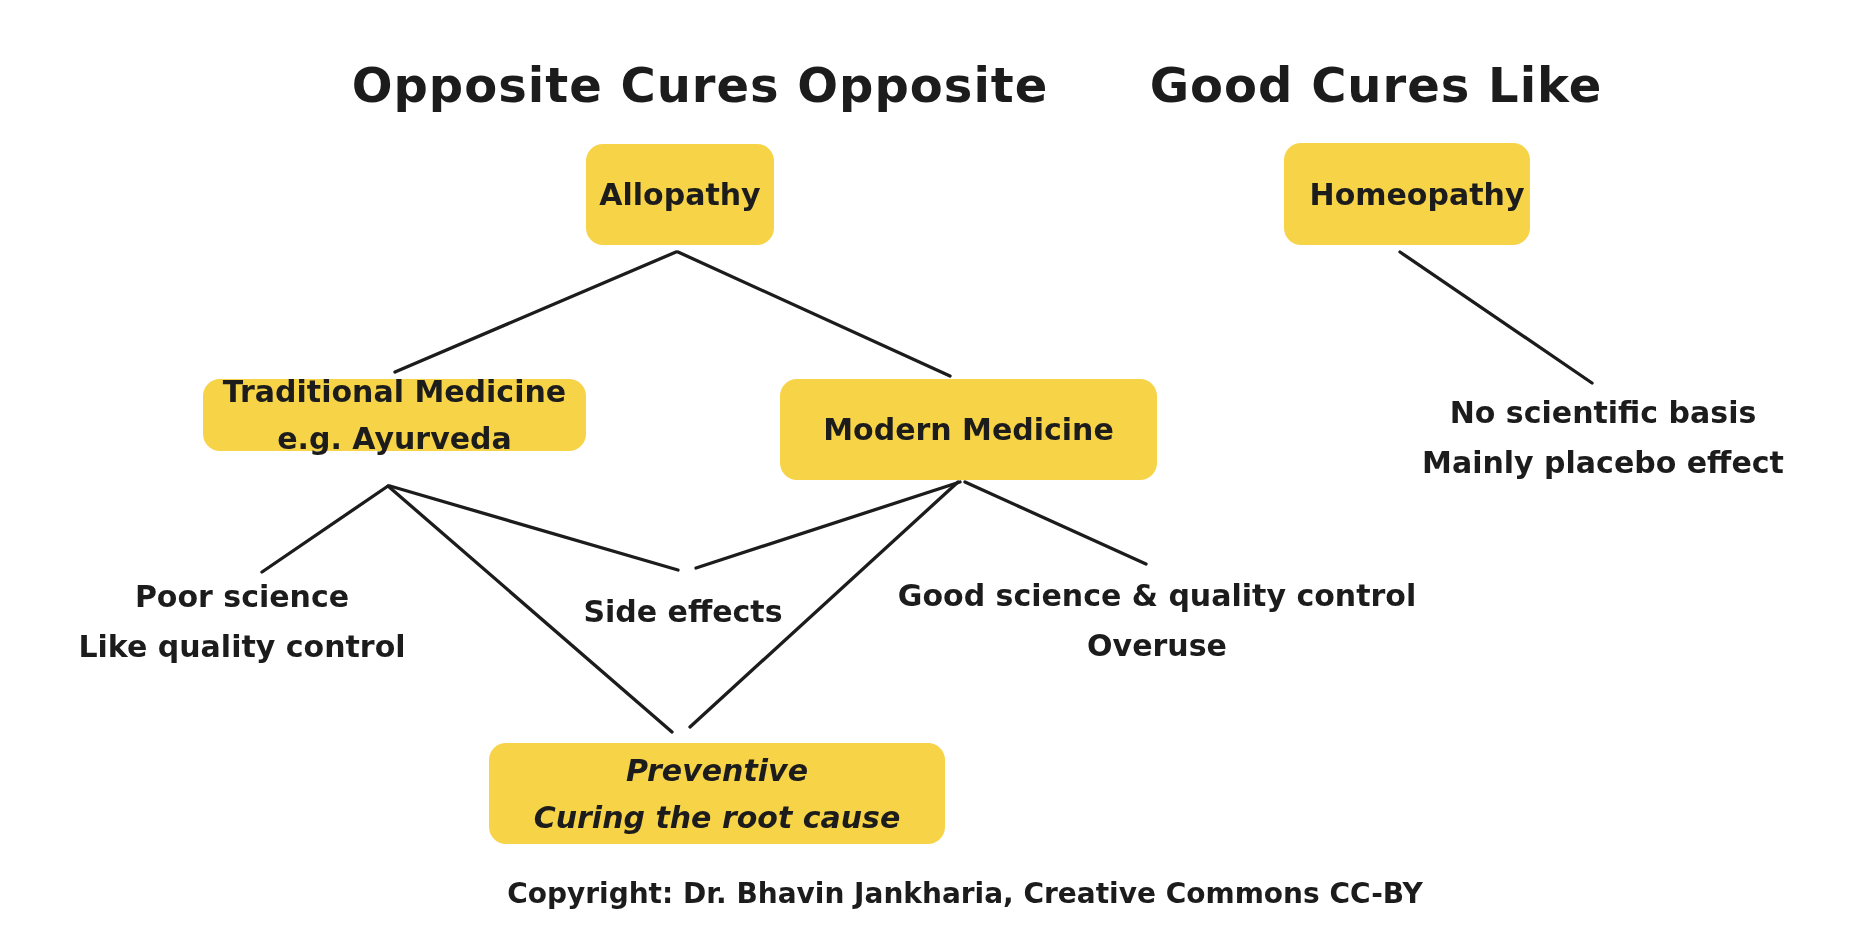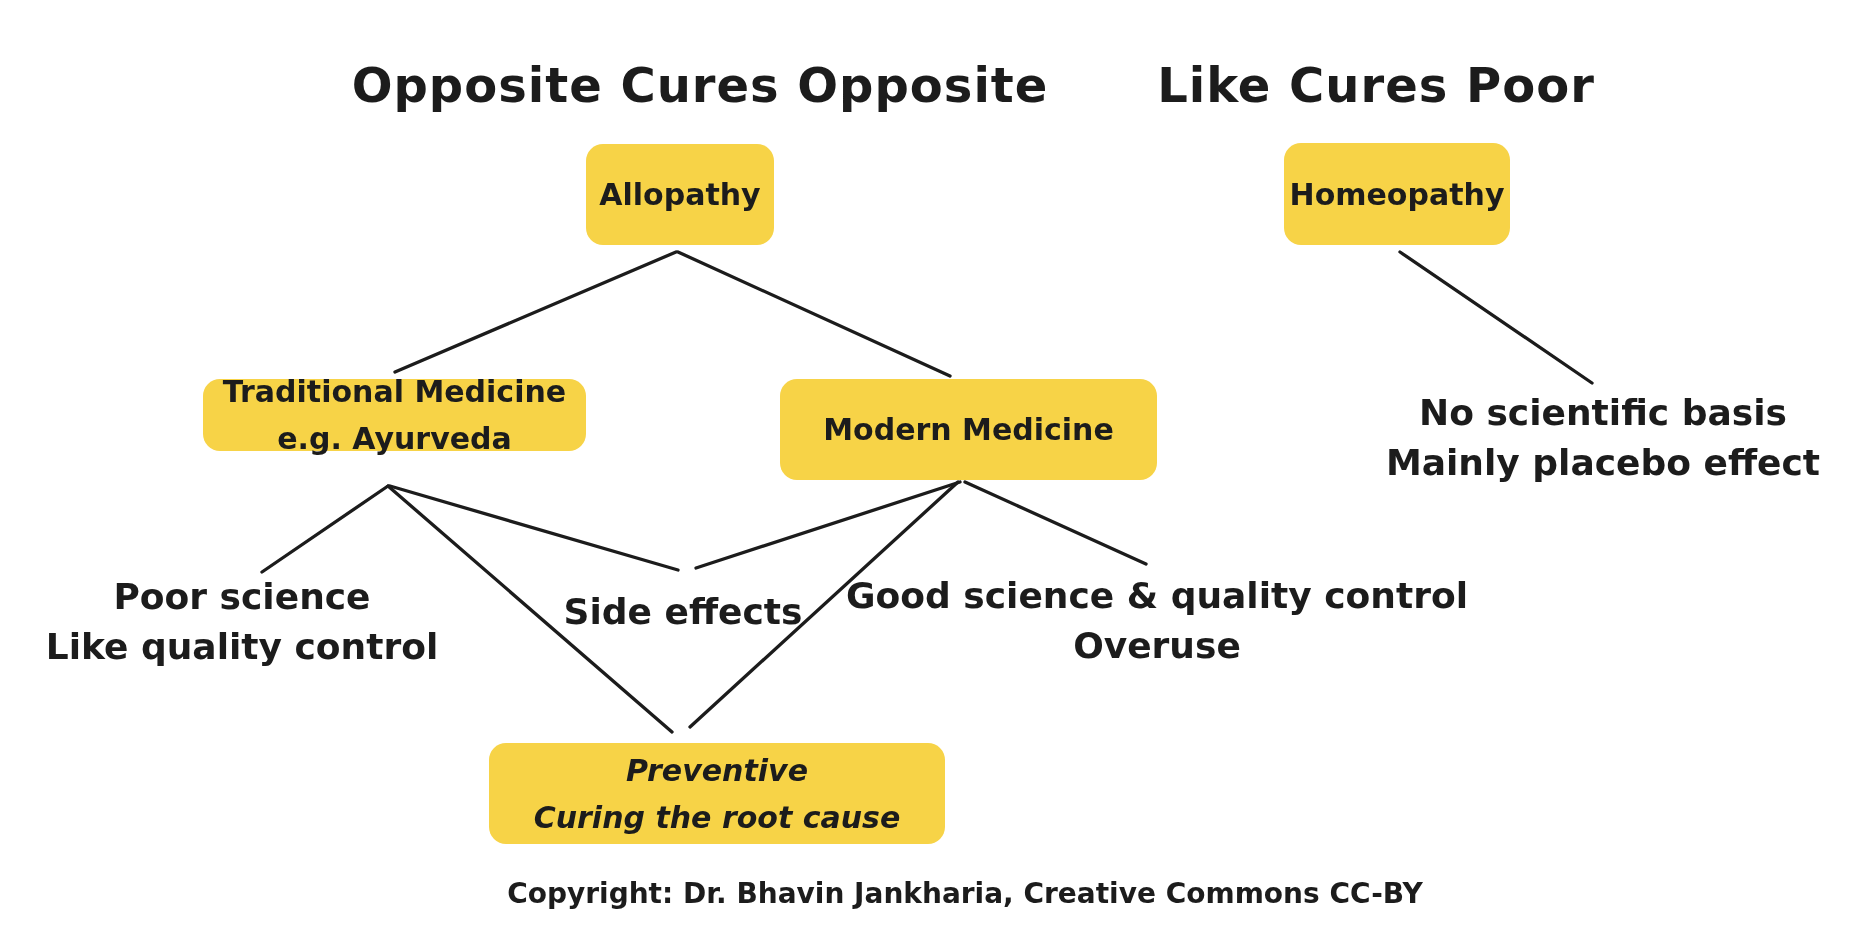--- a/index.html
+++ b/index.html
@@ -31,36 +31,36 @@
     border-radius:17px;
     display:flex;flex-direction:column;align-items:center;justify-content:center;
     text-align:center;
     font-size:30px;font-weight:700;
     line-height:47px;
     white-space:nowrap;
   }
   .annotation{
     position:absolute;transform:translate(-50%,-50%);
     text-align:center;
-    font-size:36px;font-weight:700;
+    font-size:30px;font-weight:700;
     line-height:50px;
     white-space:nowrap;
   }
   .footer{
     position:absolute;transform:translate(-50%,-50%);
     font-size:28px;font-weight:700;
     white-space:nowrap;
   }
 
   
   #title-left  {left:700px;top:85px;}
   #title-right {left:1376px;top:85px;}
 
   #node-allopathy   {left:586px; top:144px; width:188px; height:101px;}
-  #node-homeopathy  {left:1284px;top:143px; width:226px; height:102px;}
+  #node-homeopathy  {left:1284px;top:143px; width:226px; height:102px;padding-left:20px;}
   #node-traditional {left:191px; top:379px; width:383px; height:72px;margin-left:12px;}
   #node-modern      {left:780px; top:379px; width:377px; height:101px;}
   #node-preventive  {left:489px; top:743px; width:456px; height:101px;font-style:italic;}
 
   #ann-poor    {left:242px; top:622px;}
   #ann-side    {left:683px; top:612px;}
   #ann-good    {left:1157px;top:621px;}
   #ann-nobasis {left:1603px;top:438px;}
   #footer-copyright{left:965px;top:893px;}
 </style>
@@ -75,21 +75,21 @@
     <line class="connector" x1="388" y1="486" x2="262" y2="572"></line>
     <line class="connector" x1="388" y1="486" x2="672" y2="732"></line>
     <line class="connector" x1="390" y1="486" x2="678" y2="570"></line>
     <line class="connector" x1="960" y1="482" x2="696" y2="568"></line>
     <line class="connector" x1="958" y1="482" x2="690" y2="727"></line>
     <line class="connector" x1="965" y1="482" x2="1146" y2="564"></line>
     <line class="connector" x1="1400" y1="252" x2="1592" y2="383"></line>
   </svg>
 
   <div class="title" id="title-left">Opposite Cures Opposite</div>
-  <div class="title" id="title-right">Like Cures Poor</div>
+  <div class="title" id="title-right">Good Cures Like</div>
 
   <div class="node" id="node-allopathy">
     <span>Allopathy</span>
   </div>
 
   <div class="node" id="node-homeopathy">
     <span>Homeopathy</span>
   </div>
 
   <div class="node" id="node-traditional">

